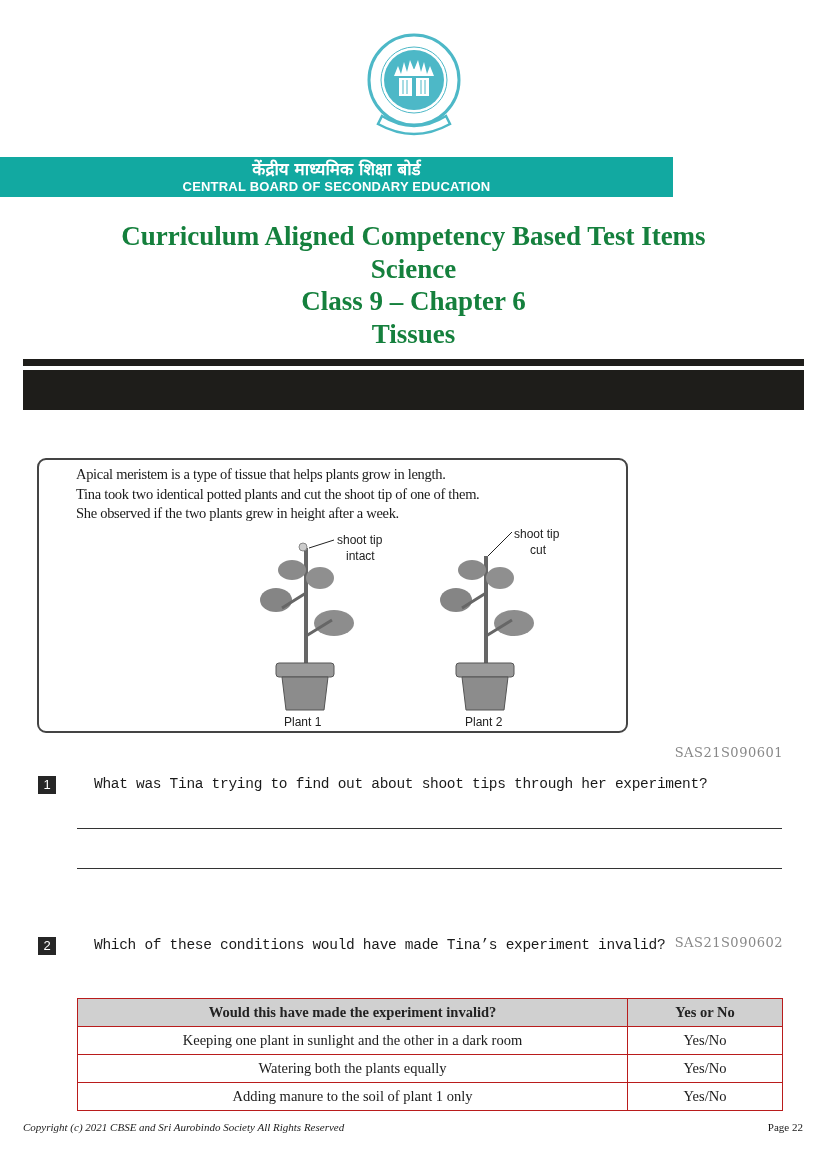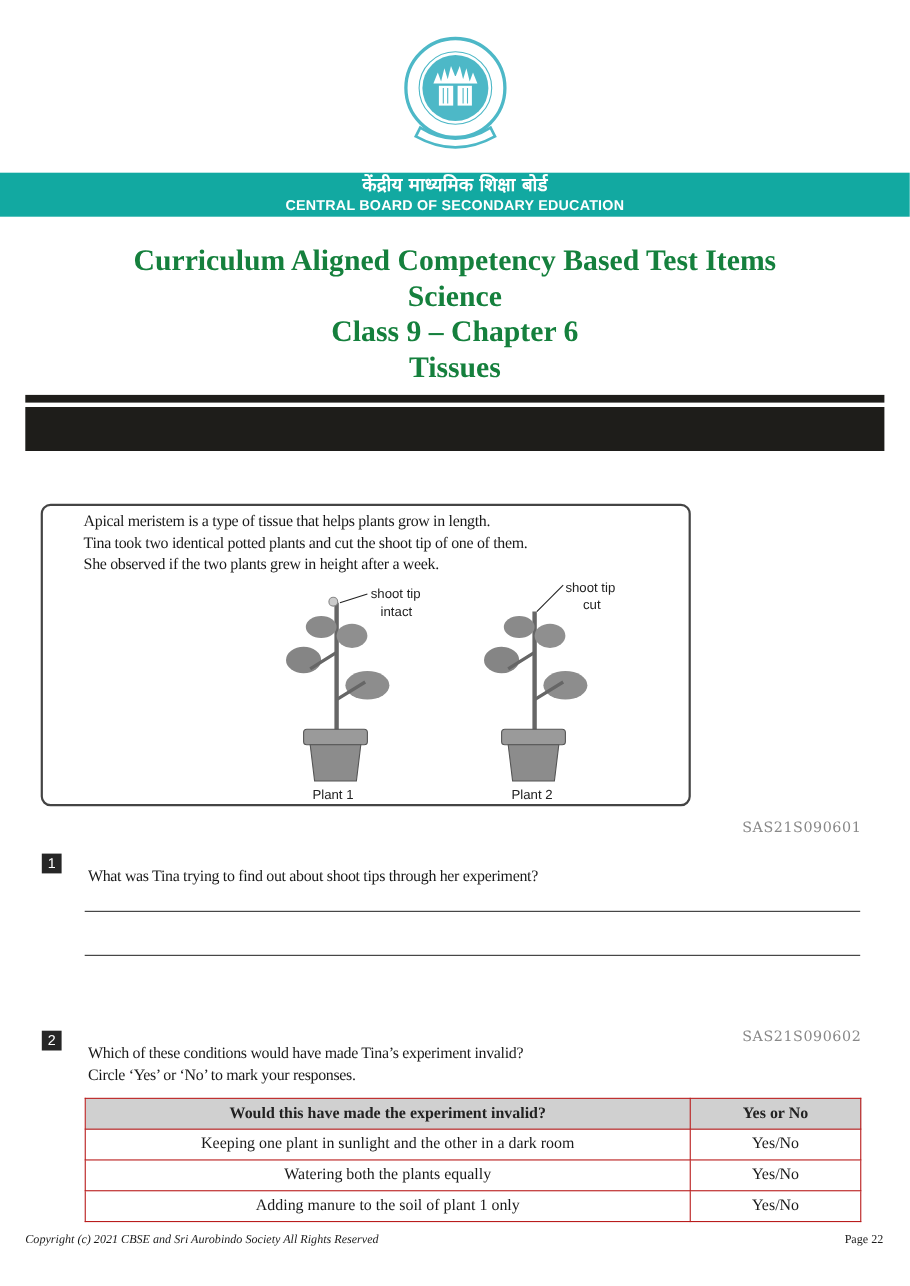--- a/index.html
+++ b/index.html
@@ -1,42 +1,42 @@
 <!DOCTYPE html>
 <html><head>
 <meta charset="utf-8">
 <style>
   html, body { margin: 0; padding: 0; background: #ffffff; }
   body { width: 827px; height: 1169px; position: relative; overflow: hidden;
          font-family: "DejaVu Serif", serif; color: #1a1a1a; }
 
   .logo { position: absolute; left: 364px; top: 32px; width: 100px; height: 108px; }
 
-  .banner { position: absolute; left: 0; top: 157px; width: 827px; height: 40px;
+  .banner { position: absolute; left: 0; top: 157px; width: 673px; height: 40px;
             background: #12a9a1; color: #fff; text-align: center; }
   .banner .hindi { font-family: "DejaVu Sans", sans-serif; font-size: 17px; line-height: 20px; padding-top: 2px; font-weight: bold; }
   .banner .eng { font-family: "Liberation Sans", sans-serif; font-weight: bold; font-size: 13px; line-height: 15px; letter-spacing: 0.2px; }
 
   .titles { position: absolute; left: 0; top: 220px; width: 827px; text-align: center;
             font-family: "Liberation Serif", serif; font-weight: bold; font-size: 27px; line-height: 32.5px; color: #15803d; }
 
   .rule-thin { position: absolute; left: 23px; top: 359px; width: 781px; height: 7px; background: #1e1d1a; }
   .rule-thick { position: absolute; left: 23px; top: 370px; width: 781px; height: 40px; background: #1e1d1a; }
 
   .stimulus { position: absolute; left: 37px; top: 458px; width: 591px; height: 275px;
               border: 2px solid #444; border-radius: 9px; box-sizing: border-box; }
   .stimulus .text { position: absolute; left: 37px; top: 5px; font-family: "Liberation Serif", serif;
                     font-size: 14.5px; line-height: 19.5px; letter-spacing: -0.3px; }
   .figure { position: absolute; left: 215px; top: 68px; width: 330px; height: 205px; }
 
   .code { position: absolute; right: 44px; font-family: "DejaVu Serif", serif; font-size: 13px; color: #888; letter-spacing: 0.5px; }
 
   .qnum { position: absolute; left: 38px; width: 18px; height: 18px; background: #262626; color: #fff;
           font-family: "Liberation Sans", sans-serif; font-size: 13px; text-align: center; line-height: 18px; }
-  .qtext { position: absolute; left: 80px; font-family: Liberation Serif, serif; font-size: 14.5px; line-height: 19.5px; letter-spacing: -0.3px; margin-top: 13px; }
+  .qtext { position: absolute; left: 94px; font-family: Liberation Mono, monospace; font-size: 14.5px; line-height: 19.5px; letter-spacing: -0.3px; }
 
   .ansline { position: absolute; left: 77px; width: 705px; height: 0; border-top: 1px solid #333; }
 
   table.resp { position: absolute; left: 77px; top: 998px; width: 706px; border-collapse: collapse;
                font-family: "Liberation Serif", serif; font-size: 14.5px; }
   table.resp th, table.resp td { border: 1px solid #b91c1c; text-align: center; height: 27px; padding: 0; }
   table.resp th { background: #d0d0d0; font-weight: bold; color: #222; }
   table.resp td.opt { width: 154px; }
 
   .footer-left { position: absolute; left: 23px; top: 1121px; font-family: "Liberation Serif", serif; font-style: italic; font-size: 11px; }
@@ -126,21 +126,20 @@
 <div class="code" style="top:745px;">SAS21S090601</div>
 <div class="qnum" style="top:776px;">1</div>
 <div class="qtext" style="top:775px;">What was Tina trying to find out about shoot tips through her experiment?</div>
 <div class="ansline" style="top:828px;"></div>
 <div class="ansline" style="top:868px;"></div>
 
 <div class="code" style="top:935px;">SAS21S090602</div>
 <div class="qnum" style="top:937px;">2</div>
 <div class="qtext" style="top:936px;">
   <div>Which of these conditions would have made Tina’s experiment invalid?</div>
-  <div>Circle ‘Yes’ or ‘No’ to mark your responses.</div>
 </div>
 
 <table class="resp">
   <thead>
     <tr>
       <th>Would this have made the experiment invalid?</th>
       <th class="opt">Yes or No</th>
     </tr>
   </thead>
   <tbody>

